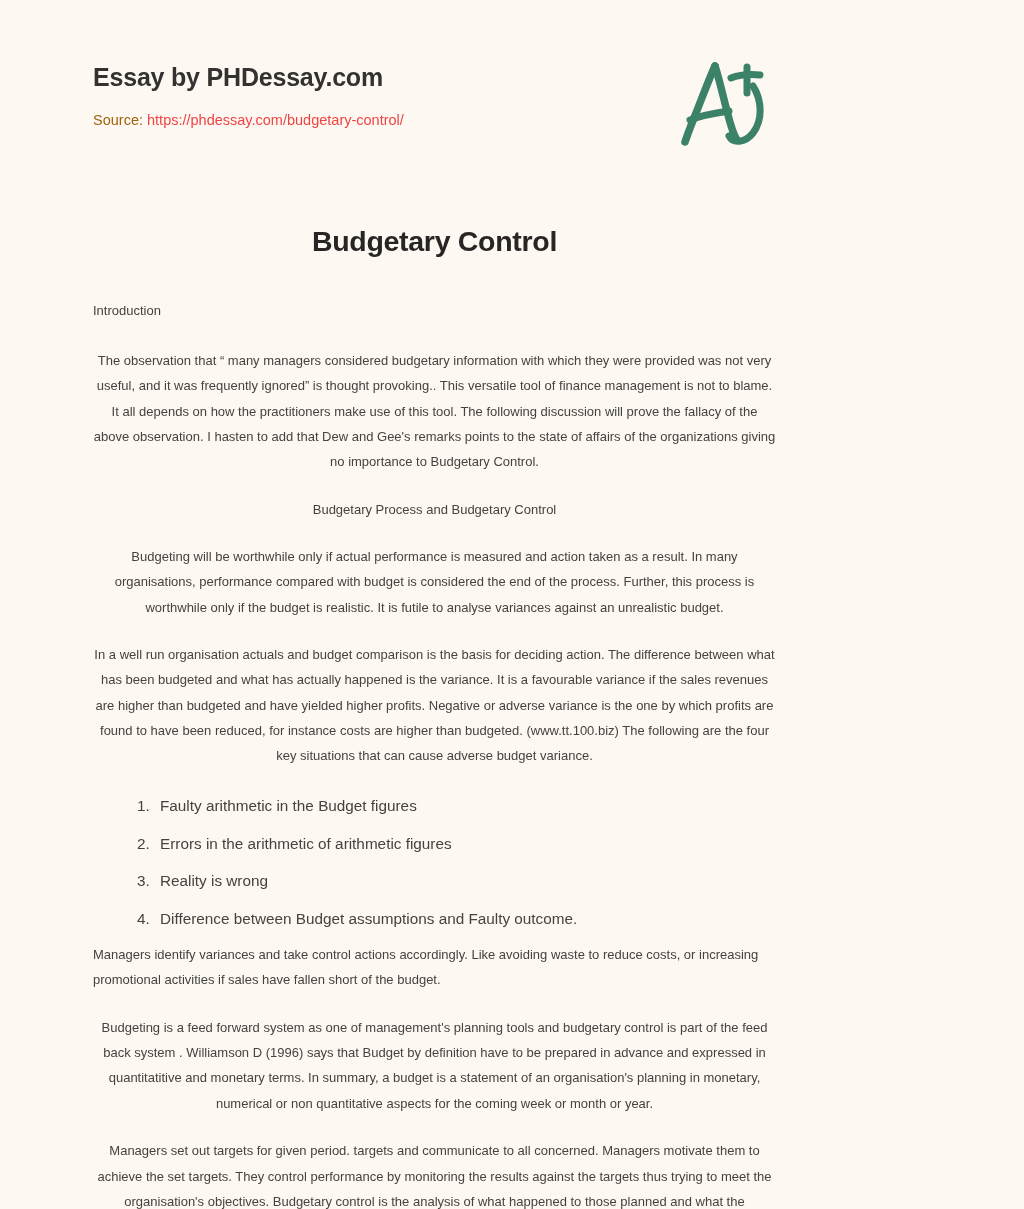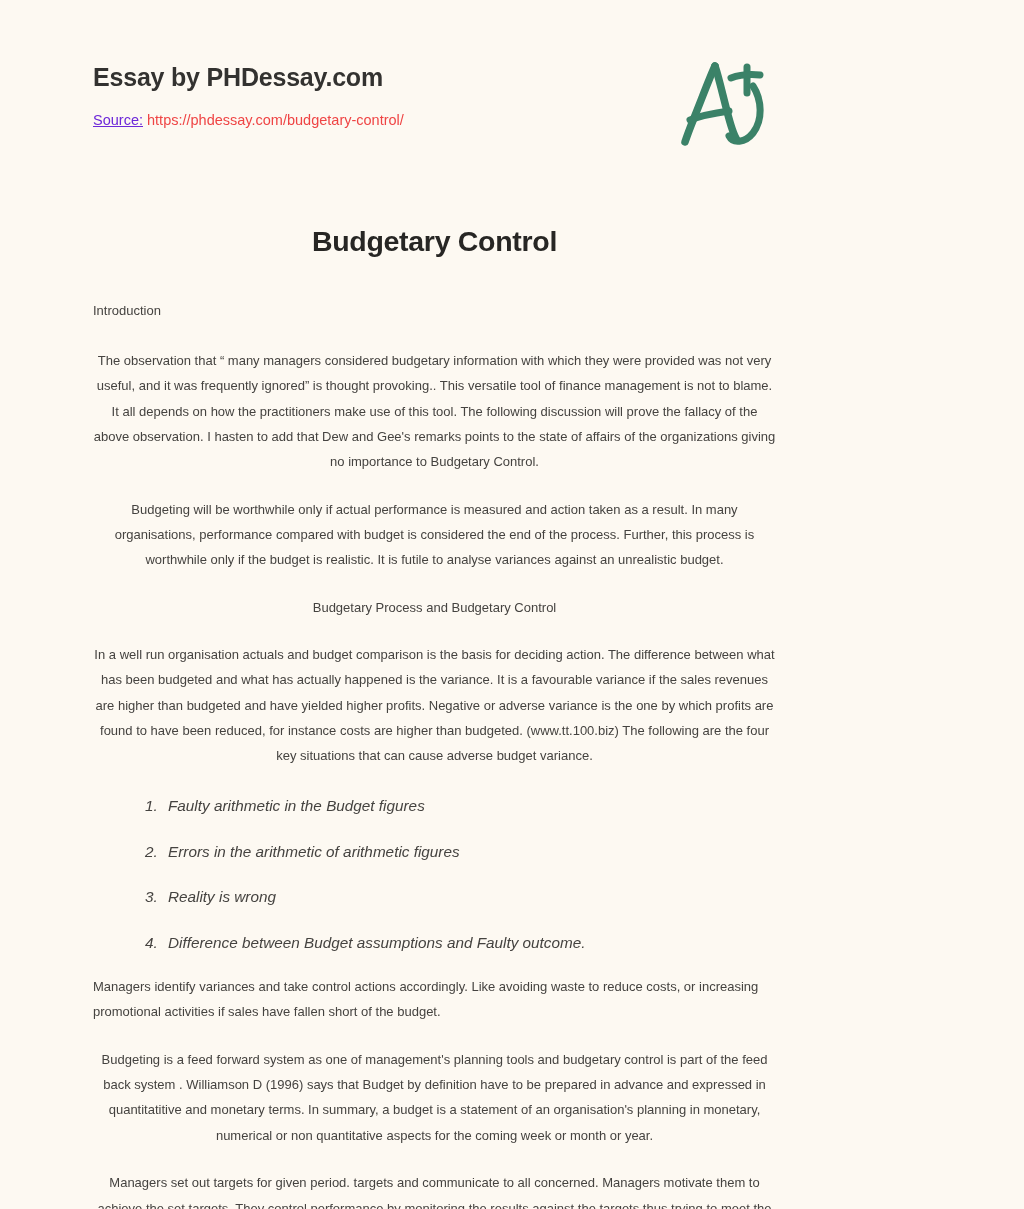--- a/index.html
+++ b/index.html
@@ -39,22 +39,21 @@
     margin: 0;
   }
   .source-line {
     margin-top: 19px;
     font-size: 14.5px;
     color: #7d7b78;
     line-height: 1.3;
     white-space: nowrap;
   }
   .source-label {
-    color: #6d28d9;
-    text-decoration: underline;
+    color: #a16207;
   }
   .source-url {
     color: #ef4444;
     text-decoration: none;
   }
 
   
   .logo {
     position: absolute;
     top: 48px;
@@ -104,22 +103,21 @@
 
   ol.numlist {
     margin: 22px 0 0 0;
     padding-left: 53px;
     font-size: 15.3px;
     line-height: 1.95;
     color: #454340;
   }
   ol.numlist li {
     padding-left: 6px;
-    margin: 16px;
-    font-style: italic;
+    margin: 8px;
   }
 
   .clipped {
     overflow: hidden;
   }
 </style>
 </head>
 <body>
 
 <div class="page">
@@ -153,23 +151,23 @@
   </div>
 
   <div class="doc clipped">
 
     <h2 class="doc-title">Budgetary Control</h2>
 
     <p class="para first-para">Introduction</p>
 
     <p class="para gap-before">The observation that “ many managers considered budgetary information with which they were provided was not very useful, and it was frequently ignored” is thought provoking.. This versatile tool of finance management is not to blame.  It all depends on how the practitioners make use of this tool. The following discussion will prove the fallacy of the above observation. I hasten to add that Dew and Gee's  remarks points to the state of affairs of the organizations giving no importance to Budgetary Control.</p>
 
+    <p class="para">Budgetary Process and Budgetary Control</p>
+
     <p class="para">Budgeting will be worthwhile only if actual performance is measured and action taken as a result. In many organisations, performance compared with budget is considered  the end of the process. Further,  this process is worthwhile only if the budget is realistic. It is futile to analyse variances against an unrealistic budget.</p>
-
-    <p class="para">Budgetary Process and Budgetary Control</p>
 
     <p class="para">In a well run organisation actuals and budget comparison is the basis for deciding action. The difference between what has been budgeted and what has actually happened is the variance. It is a favourable variance if the sales revenues are higher than budgeted and have yielded higher profits. Negative or adverse variance is the one by which profits are found to have been reduced, for instance costs are higher than budgeted. (www.tt.100.biz) The following are the four key situations that can cause adverse   budget variance.</p>
 
     <ol class="numlist">
       <li>Faulty arithmetic in the Budget figures</li>
       <li>Errors in the arithmetic of arithmetic figures</li>
       <li>Reality is wrong</li>
       <li>Difference between Budget assumptions and Faulty outcome.</li>
     </ol>
 

